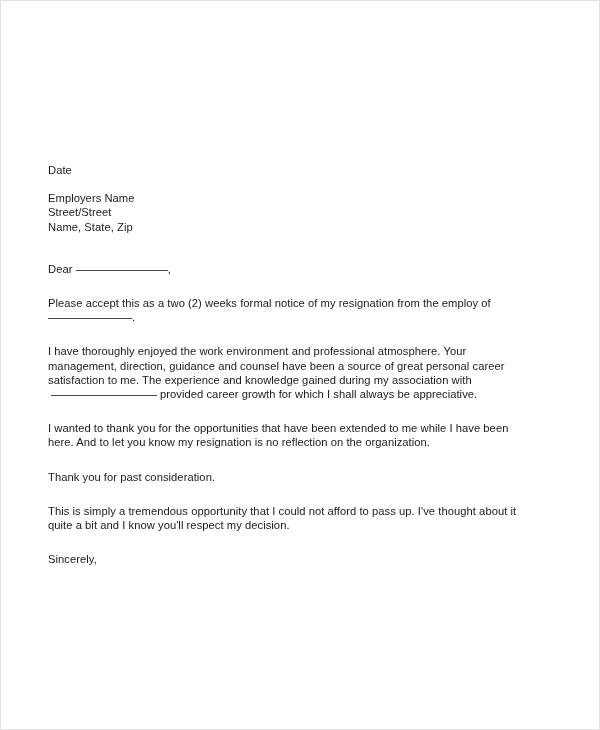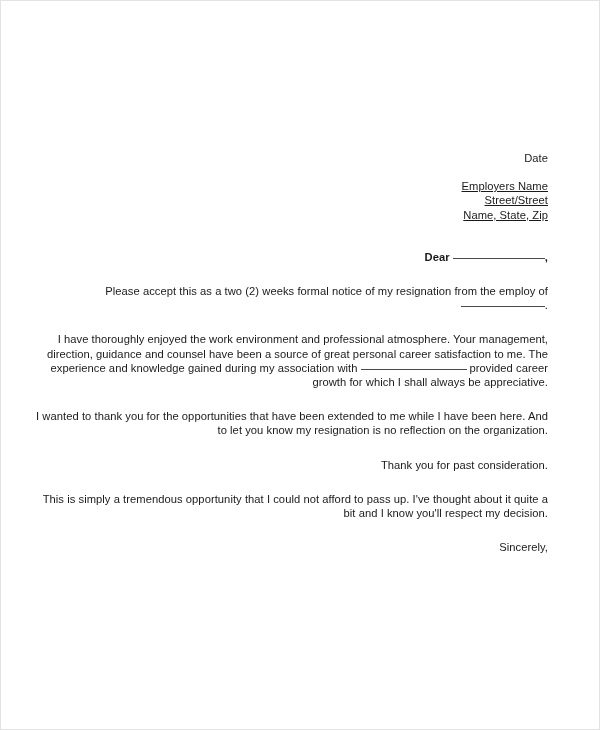--- a/index.html
+++ b/index.html
@@ -26,36 +26,34 @@
     top: 150px;
     width: 512px;
     font-size: 11.2px;
     line-height: 14.2px;
     color: #1a1a1a;
     text-align: left;
     letter-spacing: 0.05px;
   }
 
   .block {
-    margin: 0;
+    margin: 12px;
     padding: 0;
-    text-align: right;
   }
 
   
   .gap-date      { margin-bottom: 14px; }
   .gap-address   { margin-bottom: 28px; }
-  .gap-salute    { margin-bottom: 20px; font-weight: bold; }
+  .gap-salute    { margin-bottom: 20px; }
   .para          { margin-bottom: 20px; }
   .para:last-child { margin-bottom: 0; }
 
   .addr-line {
     display: block;
     white-space: pre;
-    text-decoration: underline;
   }
 
   
   .blank {
     display: inline-block;
     border-bottom: 1px solid #4a4a4a;
     vertical-align: baseline;
     position: relative;
     top: -2px;
   }

